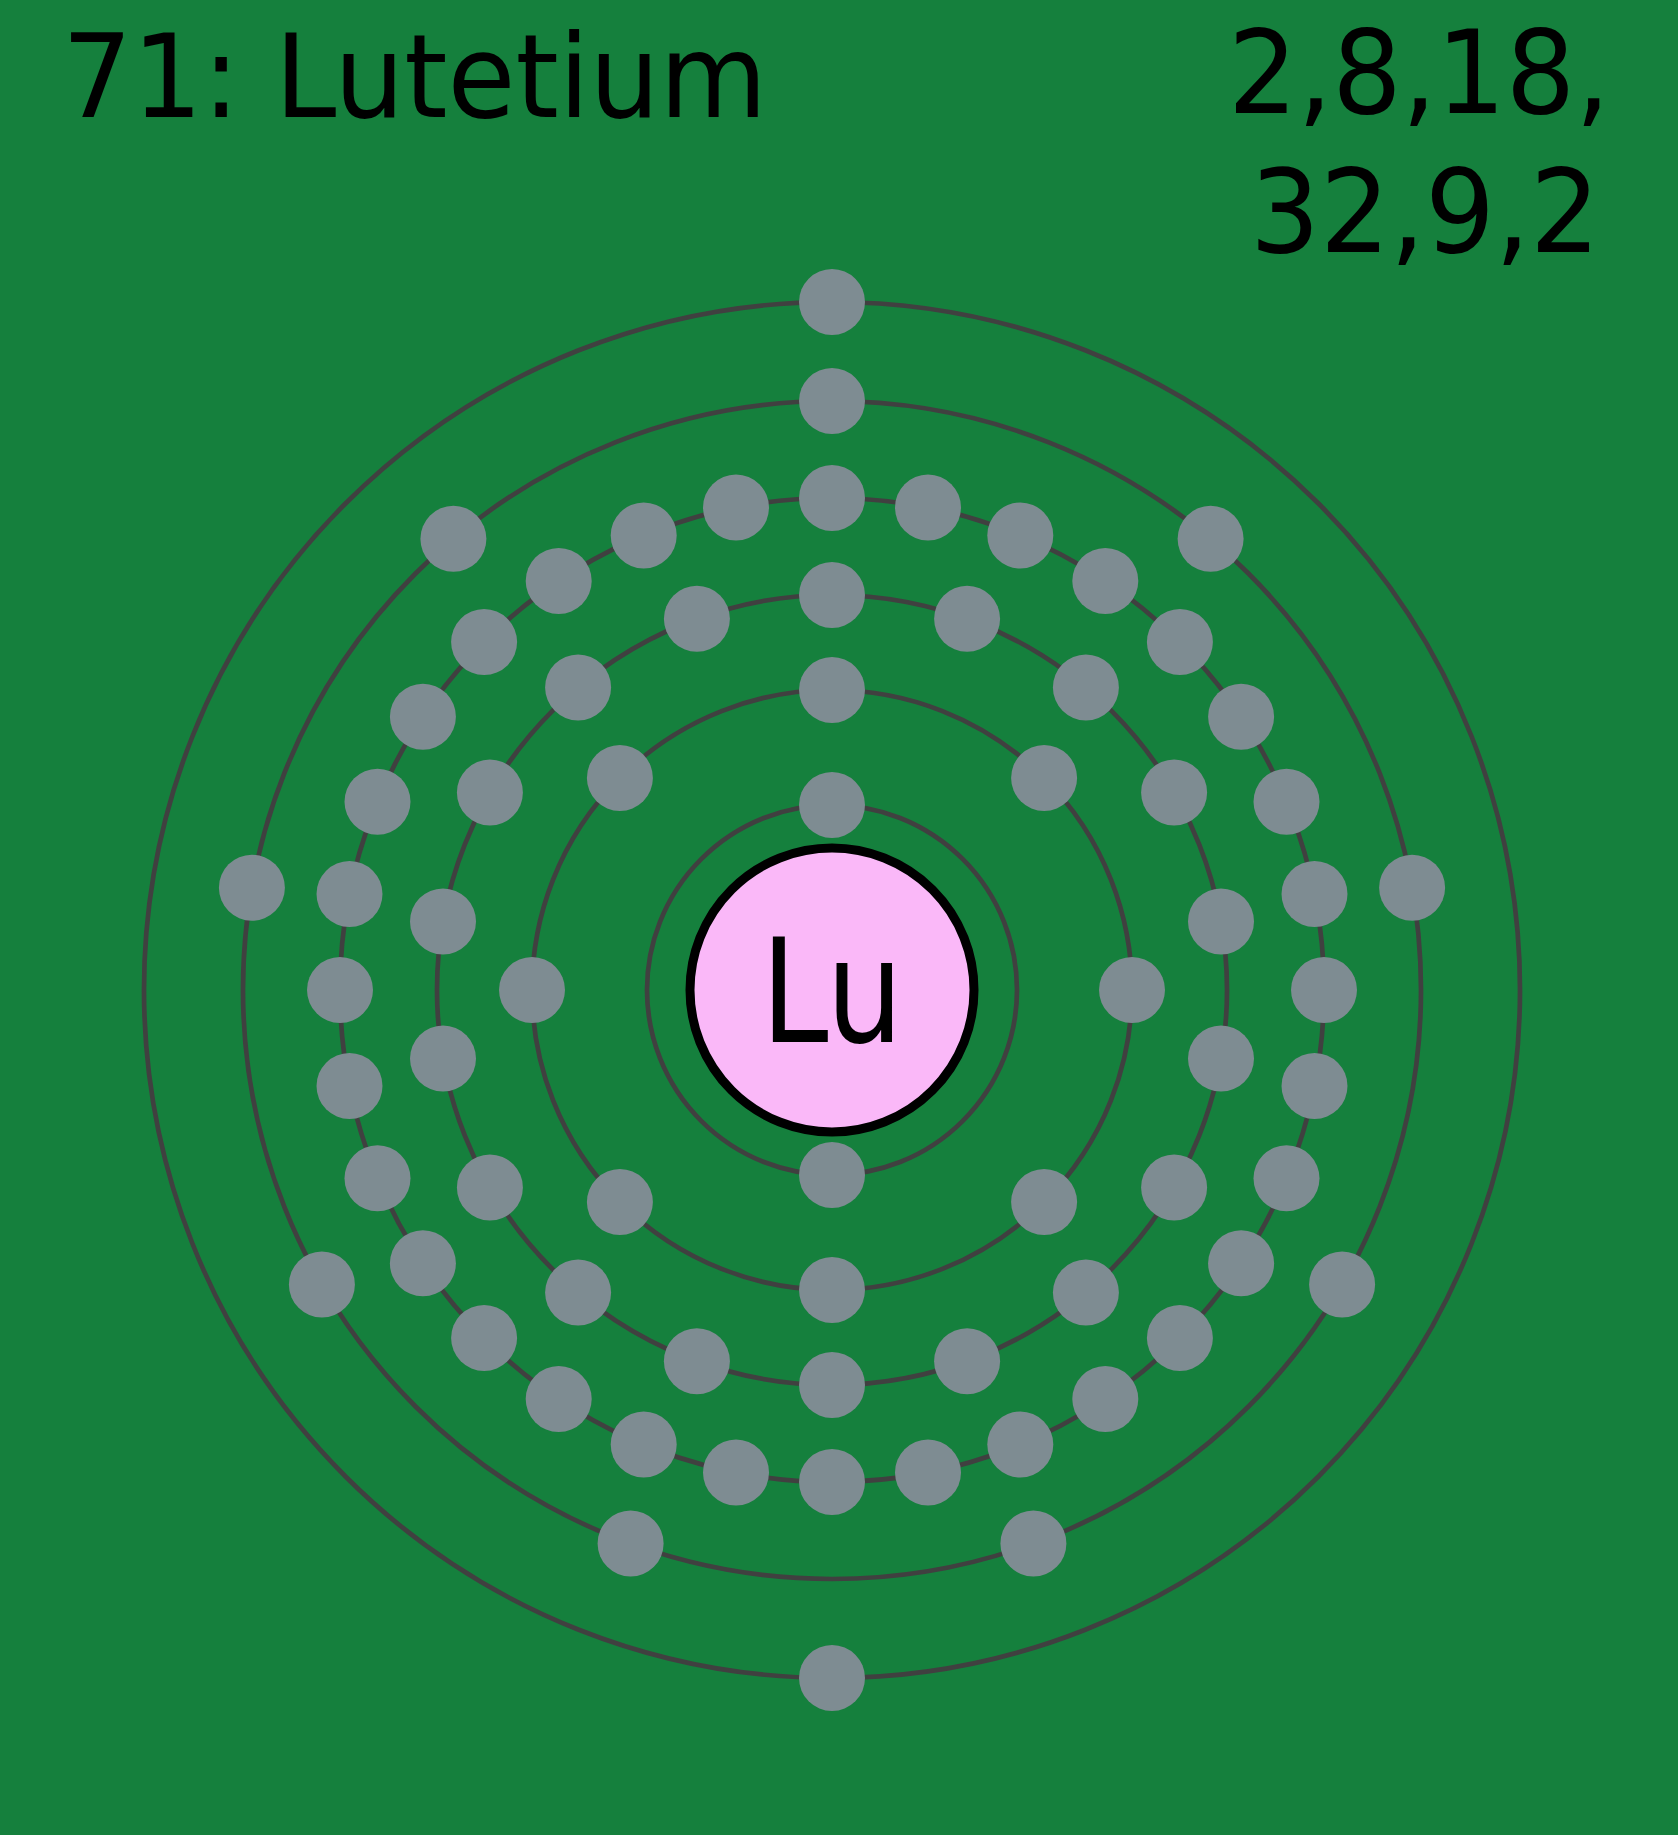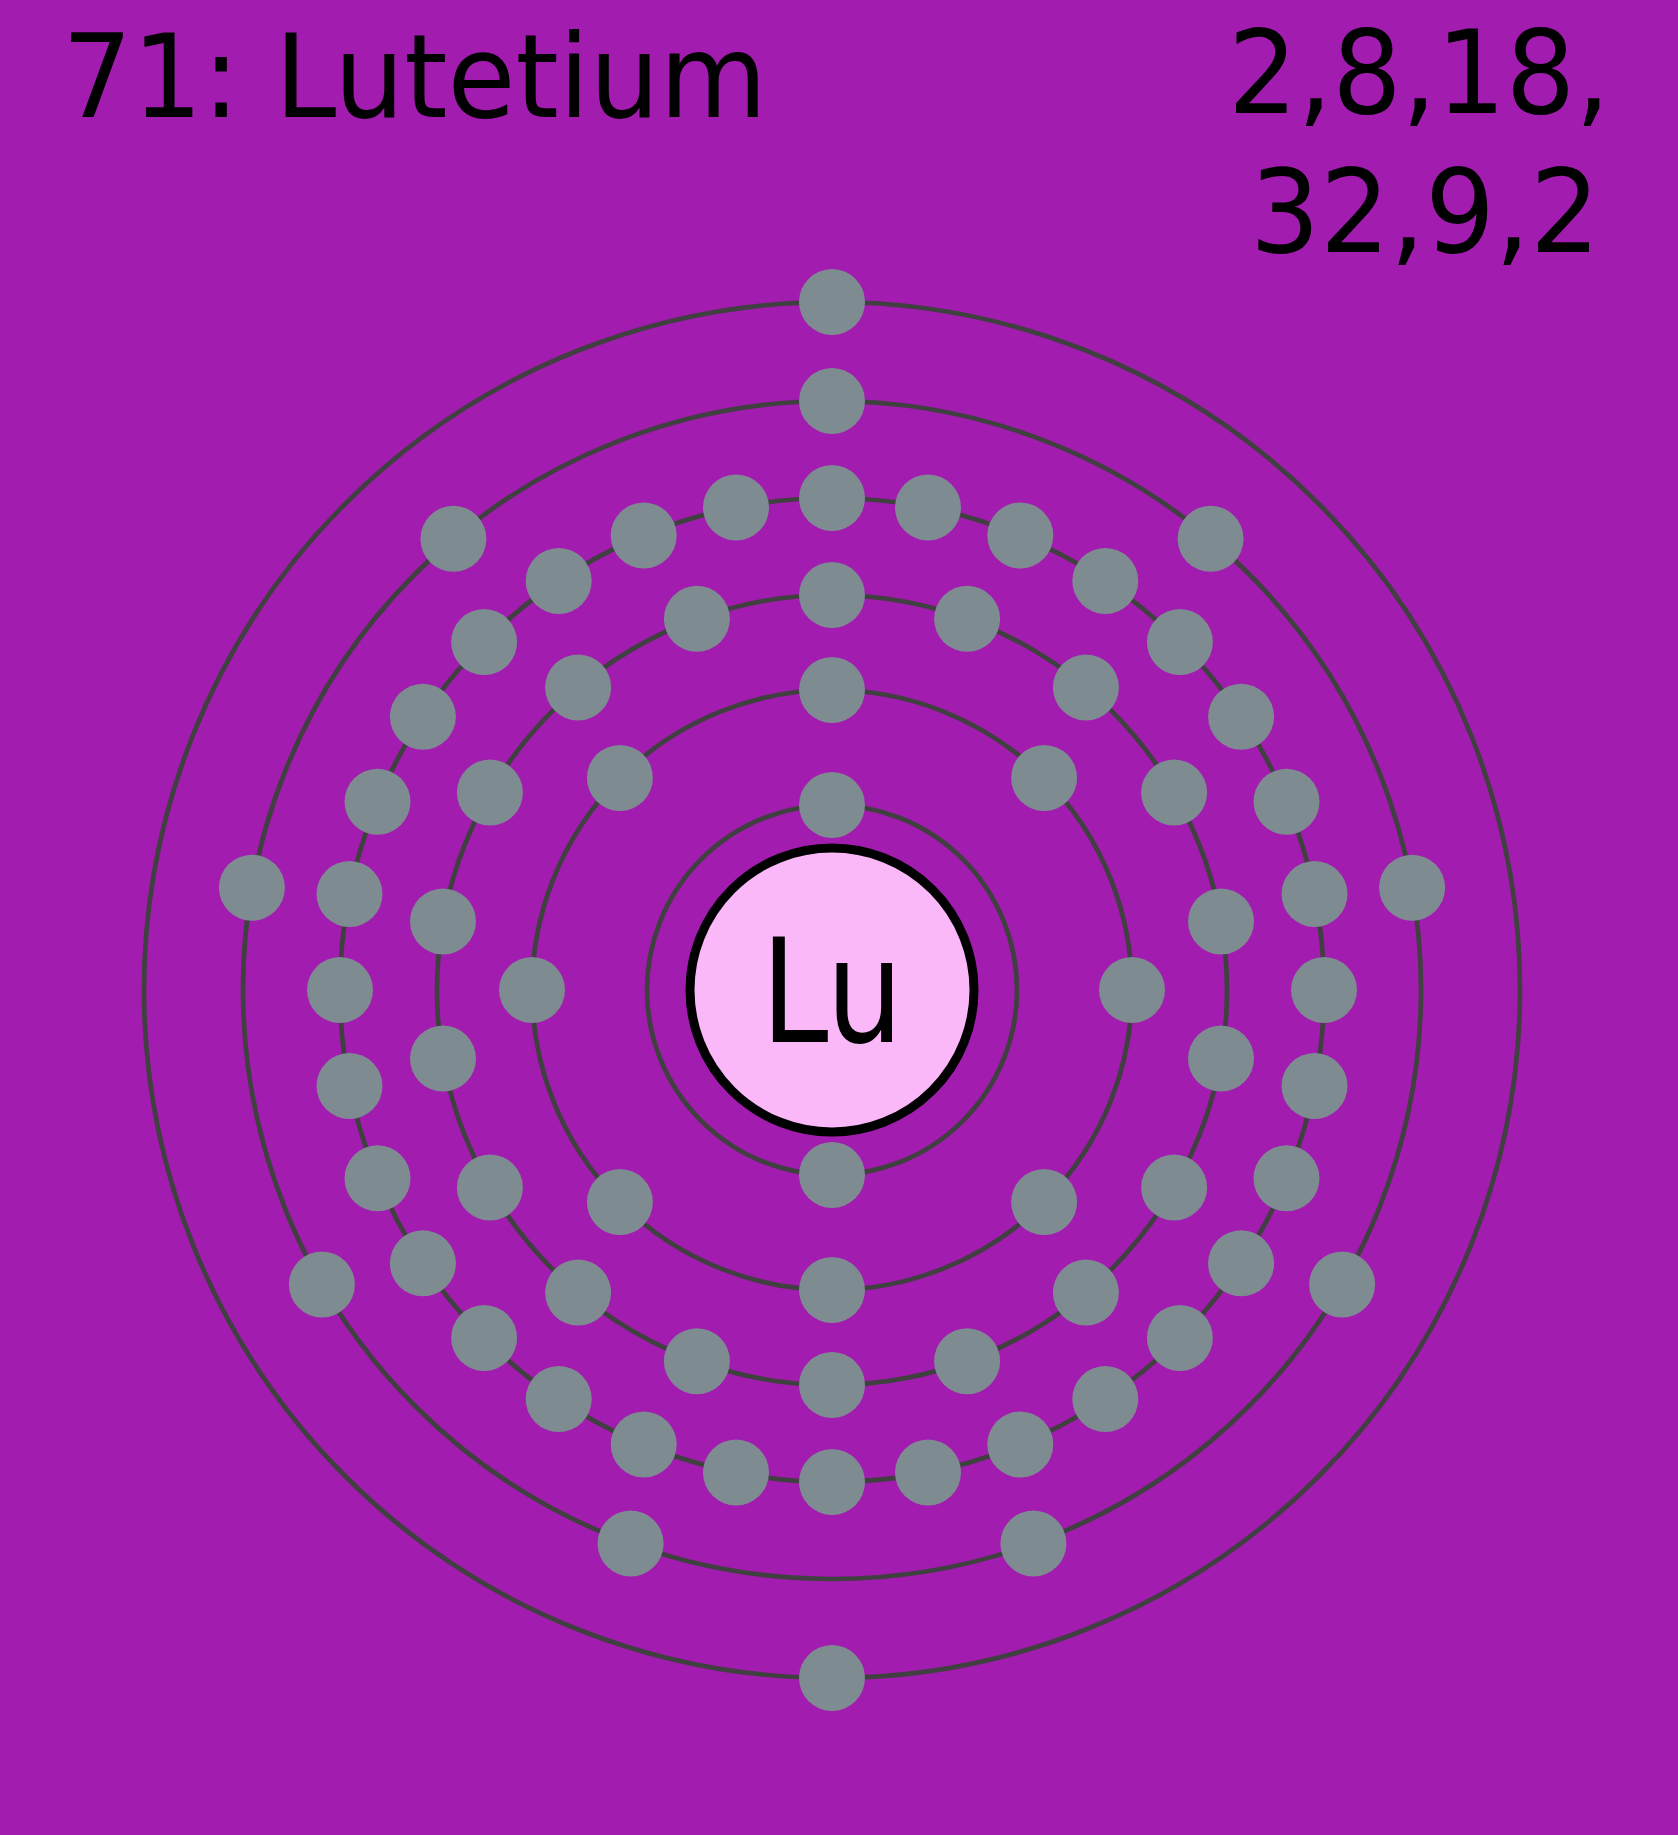--- a/index.html
+++ b/index.html
@@ -4,21 +4,21 @@
 <style>
   html, body {
     margin: 0;
     padding: 0;
     background: #ffffff;
   }
   .stage {
     position: relative;
     width: 1678px;
     height: 1835px;
-    background: #a21caf;
+    background: #15803d;
     overflow: hidden;
     font-family: "DejaVu Sans", sans-serif;
   }
   svg text {
     font-family: "DejaVu Sans", sans-serif;
     fill: #000000;
   }
 </style>
 </head>
 <body>

